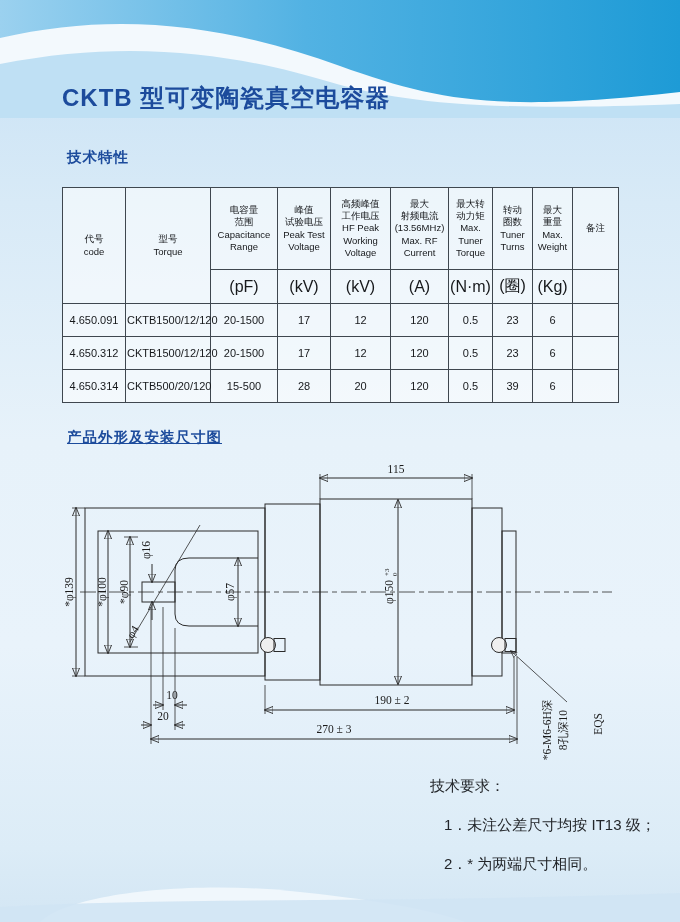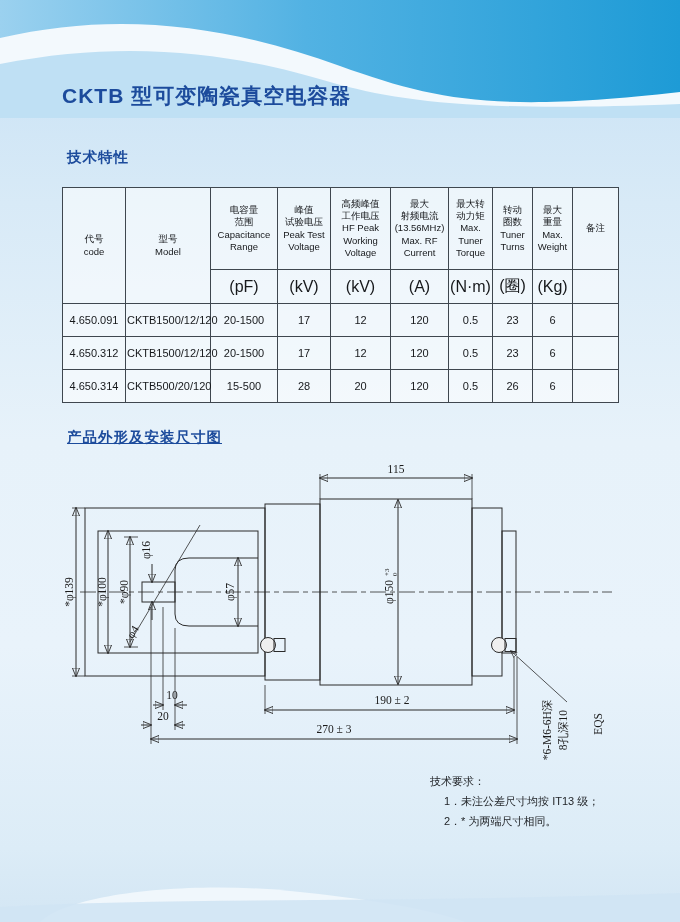--- a/index.html
+++ b/index.html
@@ -5,21 +5,21 @@
   html,body{margin:0;padding:0;}
   .page{
     position:relative;width:680px;height:922px;overflow:hidden;
     font-family:"Liberation Sans",sans-serif;
     background:linear-gradient(180deg,#c6e1f5 0%,#d8eaf7 22%,#e7f2fa 48%,#e9f3fb 70%,#dcecf7 92%,#d3e6f4 100%);
   }
   .banner{position:absolute;top:0;left:0;}
   .bottomband{position:absolute;bottom:0;left:0;}
   .title{
     position:absolute;left:62px;top:82px;
-    font-size:21px;font-weight:bold;color:#1c4b9c;letter-spacing:1px;
+    font-size:24px;font-weight:bold;color:#1c4b9c;letter-spacing:1px;
   }
   .section{
     position:absolute;left:67px;
     font-size:14.5px;font-weight:bold;color:#1c4b9c;letter-spacing:1px;
   }
   .sec-tech{top:148px;}
   .sec-draw{top:428px;text-decoration:underline;}
   table.spec{
     position:absolute;left:62px;top:187px;
     border-collapse:collapse;table-layout:fixed;width:557px;
@@ -41,23 +41,23 @@
   .dwg .thin{stroke-width:0.8;}
   .dwg text{
     fill:#1b1b1b;stroke:none;
     font-family:"Liberation Serif",serif;font-size:11.5px;
   }
   .dwg text.small{font-size:7px;}
   .dwg .cl{stroke-dasharray:16 4 5 4;stroke-width:0.8;}
   .dwg .head{fill:#efefef;}
   .technotes{
     position:absolute;left:430px;top:772px;width:230px;
-    font-size:11px;color:#23262a;line-height:1.8;
-  }
-  .technotes .item{padding-left:14px;}
+    font-size:15px;color:#23262a;line-height:1.8;
+  }
+  .technotes .item{padding-left:14px;margin-top:12px;}
 </style>
 </head>
 <body>
 
 <div class="page">
 
   <svg class="banner" width="680" height="118" viewBox="0 0 680 118">
     <defs>
       <linearGradient id="bg1" x1="0" y1="0" x2="1" y2="0">
         <stop offset="0" stop-color="#9bd1ef"></stop>
@@ -90,21 +90,21 @@
       <col style="width:44px">
         <col style="width:40px">
         <col style="width:40px">
       <col style="width:46px">
     </colgroup>
     <tbody>
       <tr>
         <th class="hdr" rowspan="2">代号
 code</th>
         <th class="hdr" rowspan="2">型号
-Model</th>
+Torque</th>
         <th class="hdr">电容量
 范围
 Capacitance
 Range</th>
         <th class="hdr">峰值
 试验电压
 Peak Test
 Voltage</th>
         <th class="hdr">高频峰值
 工作电压
@@ -166,21 +166,21 @@
         <td class="val"></td>
       </tr>
       <tr>
         <td class="val">4.650.314</td>
         <td class="val">CKTB500/20/120</td>
         <td class="val">15-500</td>
         <td class="val">28</td>
         <td class="val">20</td>
         <td class="val">120</td>
         <td class="val">0.5</td>
-        <td class="val">26</td>
+        <td class="val">39</td>
         <td class="val">6</td>
         <td class="val"></td>
       </tr>
     </tbody>
   </table>
 
   <svg class="dwg" width="560" height="320" viewBox="0 0 560 320">
     <defs>
       <marker id="arr" viewBox="0 0 10 10" refX="9" refY="5" markerWidth="9" markerHeight="9" orient="auto-start-reverse">
         <path d="M0,1 L10,5 L0,9 Z" fill="#2b2b2b" stroke="none"></path>

